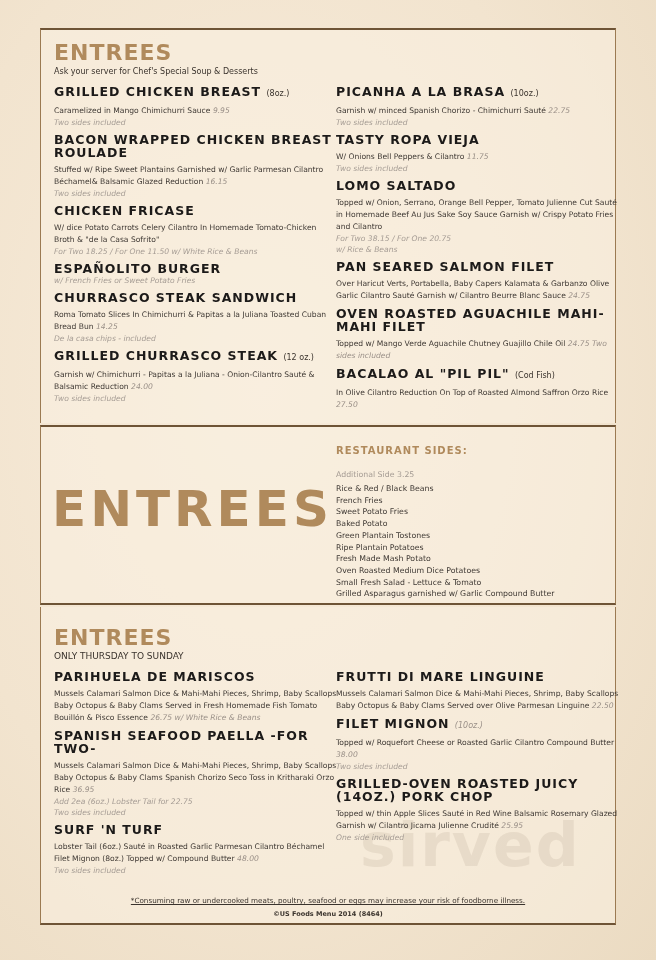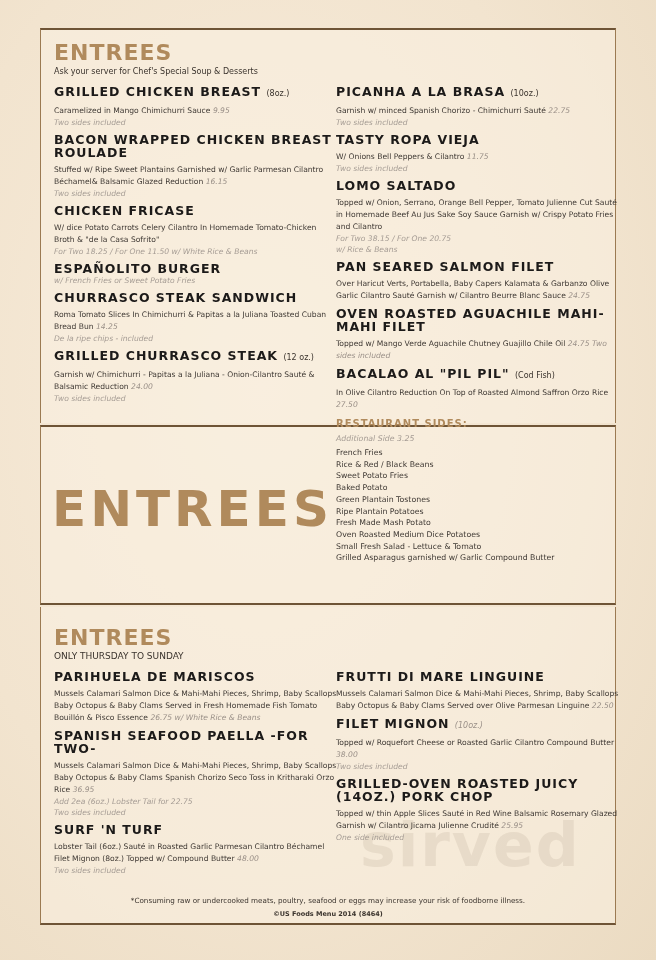--- a/index.html
+++ b/index.html
@@ -39,21 +39,21 @@
     font-weight: bold; font-size: 12.5px; color: #1c1a19;
     letter-spacing: 1px; line-height: 13px;
     text-transform: uppercase;
   }
   .size { font-size: 8px; font-weight: normal; letter-spacing: 0; color: #3a332d; text-transform: none; }
   .size.it { font-style: italic; color: #9a9088; }
   .desc { font-size: 7.6px; color: #3e3833; line-height: 12px; margin-top: 5px; }
   .price { color: #9a9088; font-style: italic; }
   .note { font-size: 7.6px; color: #a59c94; font-style: italic; line-height: 11px; }
   .sides-title { font-weight: bold; font-size: 10px; color: #b08a5c; letter-spacing: 1px; }
-  .sides-note { font-size: 7.8px; color: #a59c94; font-style: italic; margin: 5px 0 4px; }
+  .sides-note { font-size: 7.8px; color: #a59c94; margin: 14px 0 4px; }
   .side-item { font-size: 7.8px; color: #3e3833; line-height: 11.7px; }
   .big-entrees {
     position: absolute; left: 52px; top: 480px;
     font-size: 50px; font-weight: bold; color: #b08a5c; letter-spacing: 4px;
   }
   .footer {
     position: absolute; left: 40px; width: 576px; text-align: center;
     font-size: 7.2px; color: #3a332d;
   }
   .watermark {
@@ -92,21 +92,21 @@
       <div class="desc">W/ dice Potato Carrots Celery Cilantro In Homemade Tomato-Chicken Broth &amp; "de la Casa Sofrito" </div>
       <div class="note">For Two 18.25 / For One 11.50  w/ White Rice &amp; Beans</div>
     </div>
     <div class="item">
       <div class="name">ESPAÑOLITO BURGER </div>
       <div class="note">w/ French Fries or Sweet Potato Fries</div>
     </div>
     <div class="item">
       <div class="name">CHURRASCO STEAK SANDWICH </div>
       <div class="desc">Roma Tomato Slices In Chimichurri &amp; Papitas a la Juliana Toasted Cuban Bread Bun <span class="price">14.25</span></div>
-      <div class="note">De la ripe chips - included</div>
+      <div class="note">De la casa chips - included</div>
     </div>
     <div class="item">
       <div class="name">GRILLED CHURRASCO STEAK <span class="size">(12 oz.)</span></div>
       <div class="desc">Garnish w/ Chimichurri - Papitas a la Juliana - Onion-Cilantro Sauté &amp; Balsamic Reduction <span class="price">24.00</span></div>
       <div class="note">Two sides included</div>
     </div>
   </div>
 <div class="col" id="s1r" style="left:336px;top:85px;">
     <div class="item">
       <div class="name">PICANHA A LA BRASA <span class="size">(10oz.)</span></div>
@@ -132,26 +132,26 @@
       <div class="name">OVEN ROASTED AGUACHILE MAHI-MAHI FILET </div>
       <div class="desc">Topped w/ Mango Verde Aguachile Chutney Guajillo Chile Oil <span class="price">24.75  Two sides included</span></div>
     </div>
     <div class="item">
       <div class="name">BACALAO AL "PIL PIL" <span class="size">(Cod Fish)</span></div>
       <div class="desc">In Olive Cilantro Reduction On Top of Roasted Almond Saffron Orzo Rice <span class="price">27.50</span></div>
     </div>
   </div>
 
 <div class="big-entrees">ENTREES</div>
-<div class="col" style="left:336px;top:418px;">
+<div class="col" style="left:336px;top:445px;">
   <div class="sides-title">RESTAURANT SIDES:</div>
   <div class="sides-note">Additional  Side 3.25</div>
   <div id="sides-list">
+      <div class="side-item">Rice &amp; Red / Black Beans</div>
       <div class="side-item">French Fries</div>
-      <div class="side-item">Rice &amp; Red / Black Beans</div>
       <div class="side-item">Sweet Potato Fries</div>
       <div class="side-item">Baked Potato</div>
       <div class="side-item">Green Plantain Tostones</div>
       <div class="side-item">Ripe Plantain Potatoes</div>
       <div class="side-item">Fresh Made Mash Potato</div>
       <div class="side-item">Oven Roasted Medium Dice Potatoes</div>
       <div class="side-item">Small Fresh Salad - Lettuce &amp; Tomato</div>
       <div class="side-item">Grilled Asparagus garnished w/ Garlic Compound Butter</div>
     </div>
 </div>
@@ -186,14 +186,14 @@
       <div class="desc">Topped w/ Roquefort Cheese or Roasted Garlic Cilantro Compound Butter <span class="price">38.00</span></div>
       <div class="note">Two sides included</div>
     </div>
     <div class="item">
       <div class="name">GRILLED-OVEN ROASTED JUICY (14OZ.) PORK CHOP </div>
       <div class="desc">Topped w/ thin Apple Slices Sauté in Red Wine Balsamic Rosemary Glazed Garnish w/ Cilantro Jicama Julienne Crudité <span class="price">25.95</span></div>
       <div class="note">One side included</div>
     </div>
   </div>
 
-<div class="footer" style="top:896px;">*Consuming raw or undercooked meats, poultry, seafood or eggs may increase your risk of foodborne illness.</div>
+<div class="footer" style="top:896px;text-decoration:underline;">*Consuming raw or undercooked meats, poultry, seafood or eggs may increase your risk of foodborne illness.</div>
 <div class="footer" style="top:910px;font-size:6.5px;font-weight:bold;">©US Foods Menu 2014 (8464)</div>
 
 </body></html>

